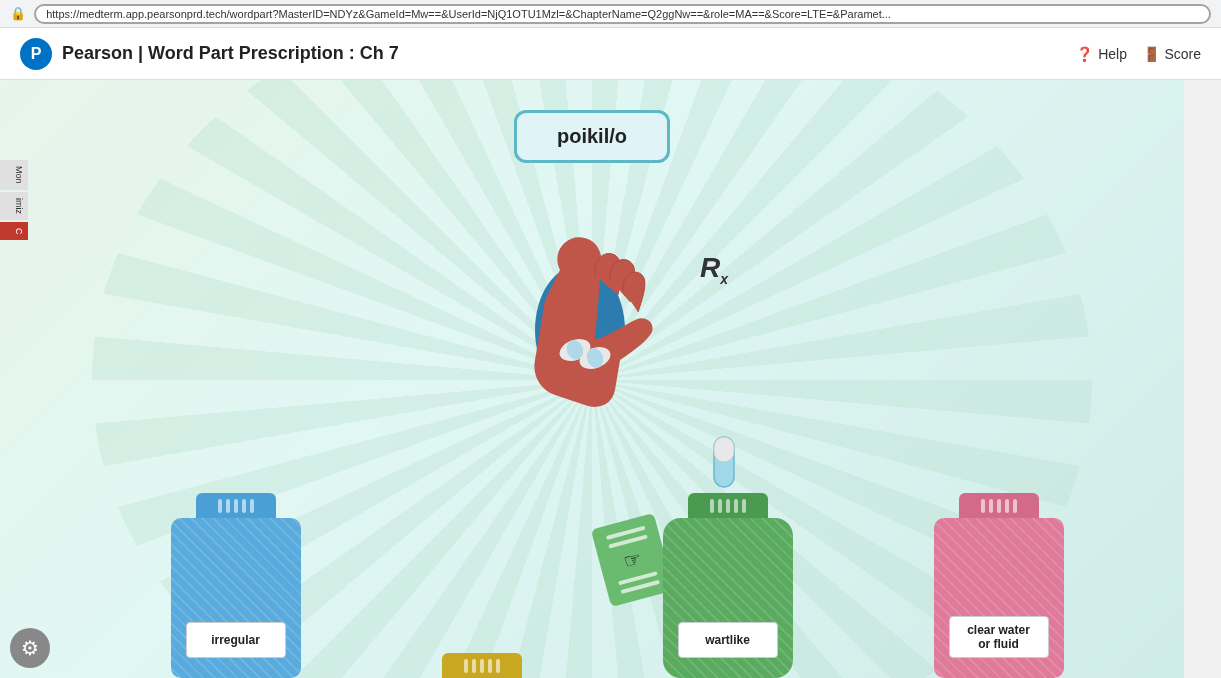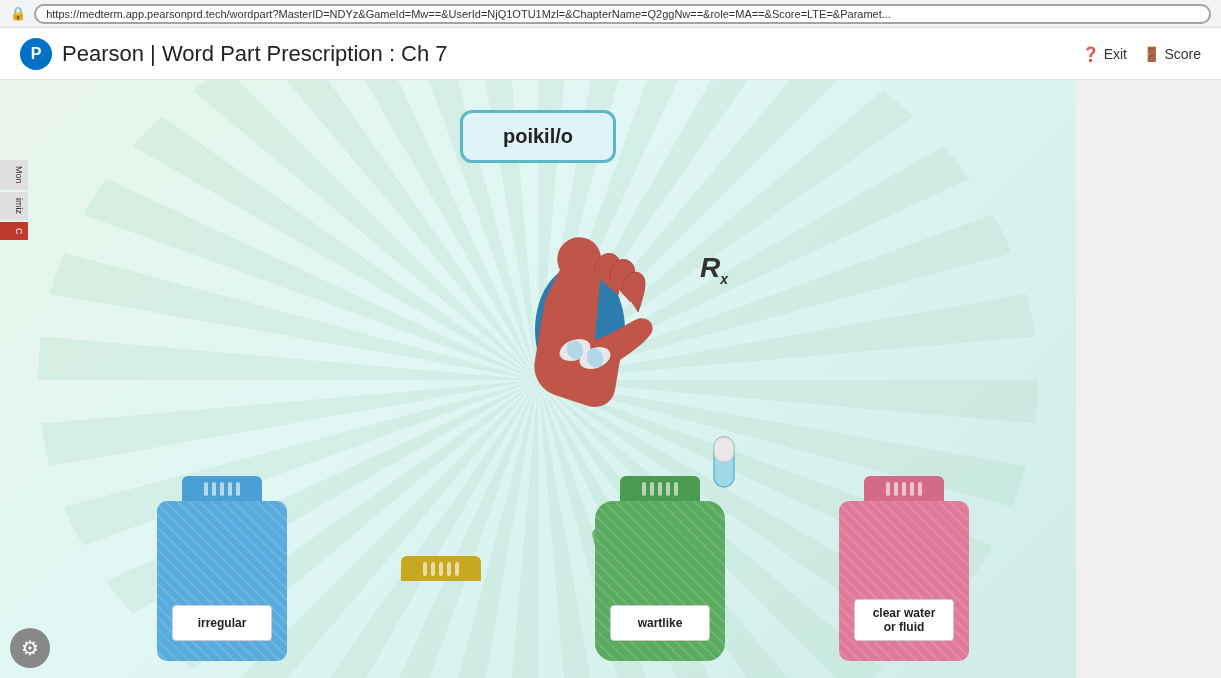--- a/index.html
+++ b/index.html
@@ -55,22 +55,22 @@
       background: #0072c6;
       border-radius: 50%;
       display: flex;
       align-items: center;
       justify-content: center;
       color: white;
       font-weight: bold;
       font-size: 16px;
     }
     .app-title {
-      font-size: 22px;
-      font-weight: 400;
+      font-size: 18px;
+      font-weight: 700;
       color: #222;
     }
     .app-header-right {
       display: flex;
       align-items: center;
       gap: 16px;
       font-size: 14px;
       color: #333;
     }
     .header-btn {
@@ -101,21 +101,21 @@
       color: #333;
     }
     .side-nav-item.active {
       background: #c0392b;
       color: white;
     }
 
     
     .main-content {
       position: relative;
-      width: 1076px;
+      width: 1184px;
       height: 598px;
       background: linear-gradient(135deg, #e8f5e9 0%, #e0f7f4 40%, #d0ece8 100%);
       overflow: hidden;
     }
 
     
     .main-content::before {
       content: '';
       position: absolute;
       top: -100px;
@@ -154,26 +154,26 @@
       font-size: 28px;
       font-weight: bold;
       color: #333;
       font-style: italic;
       z-index: 10;
     }
 
     
     .bottles-row {
       position: absolute;
-      bottom: 17px;
+      bottom: 0;
       left: 100px;
       right: 50px;
       display: flex;
       justify-content: space-around;
-      align-items: center;
+      align-items: flex-end;
       z-index: 10;
     }
 
     
     .bottle {
       display: flex;
       flex-direction: column;
       align-items: center;
       cursor: pointer;
       position: relative;
@@ -325,21 +325,21 @@
 <div class="app-header">
   <div class="app-header-left">
     <div class="pearson-logo">
       <span>P</span>
     </div>
     <span class="app-title">Pearson | Word Part Prescription : Ch 7</span>
   </div>
   <div class="app-header-right">
     <div class="header-btn">
       <span>❓</span>
-      <span>Exit</span>
+      <span>Help</span>
     </div>
     <div class="header-btn">
       <span>🚪</span>
       <span>Score</span>
     </div>
   </div>
 </div>
 
 <div class="main-content">
 

